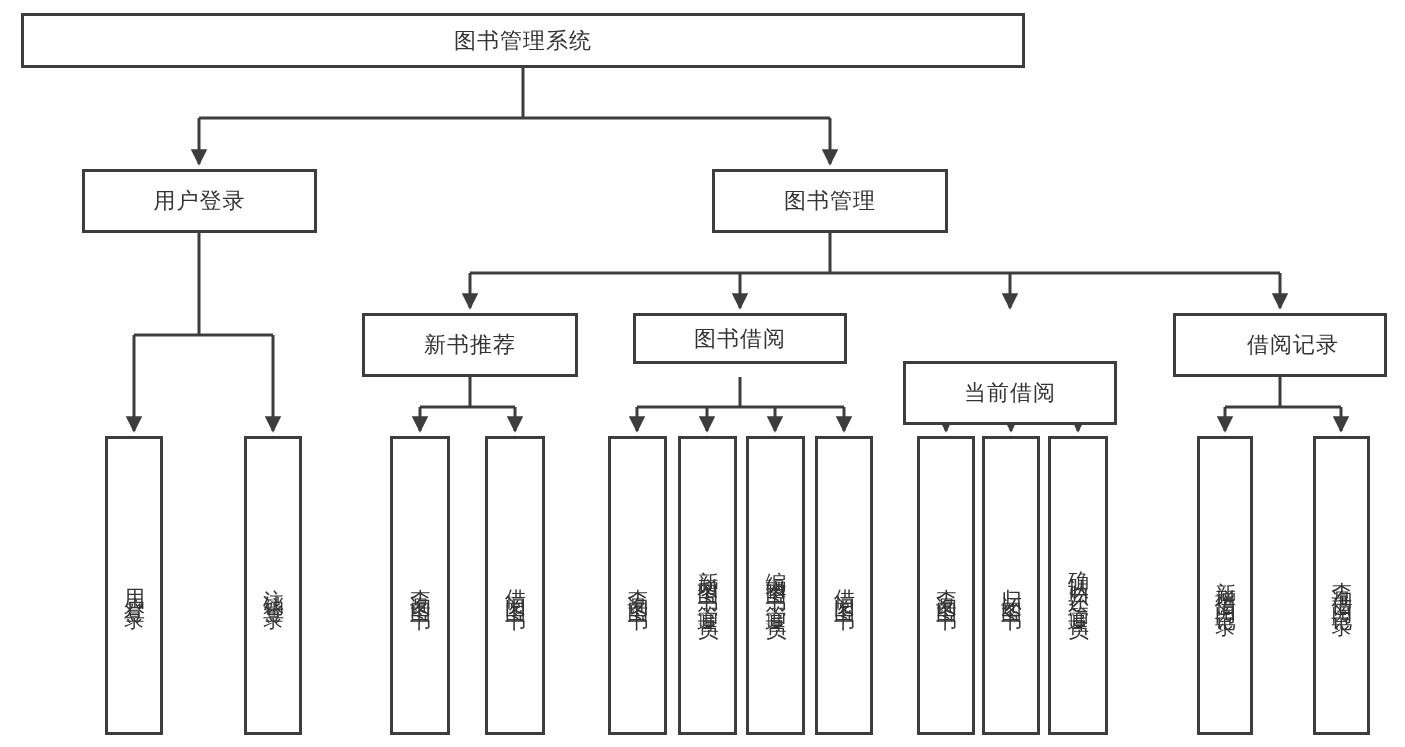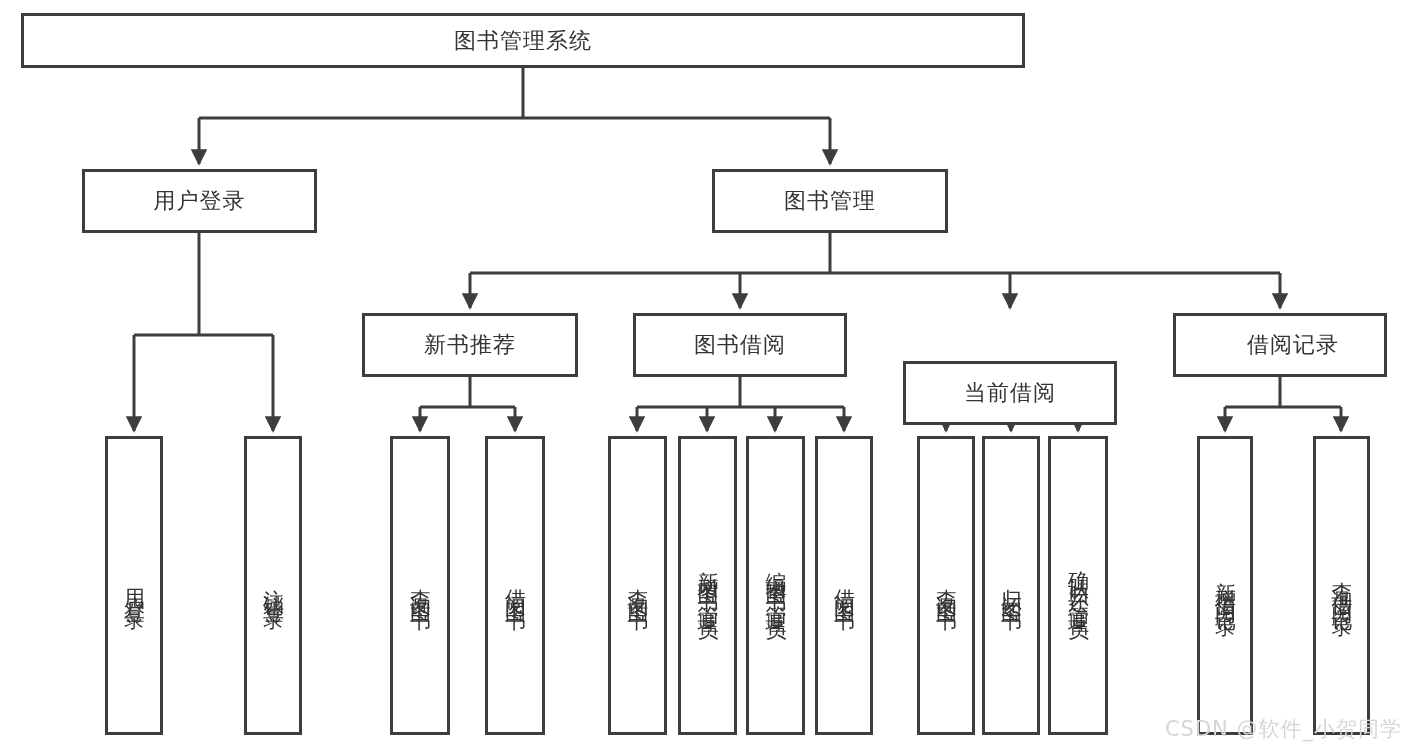--- a/index.html
+++ b/index.html
@@ -93,21 +93,21 @@
       <path d="M1341 407 V431" marker-end="url(#arrow)"></path>
     </g>
   </svg>
 
   <div class="box h-box" style="left:21px; top:13px; width:1004px; height:55px;">图书管理系统</div>
 
   <div class="box h-box" style="left:82px; top:169px; width:235px; height:64px;">用户登录</div>
   <div class="box h-box" style="left:362px; top:313px; width:216px; height:64px;">新书推荐</div>
 
   <div class="box h-box" style="left:712px; top:169px; width:236px; height:64px;">图书管理</div>
-  <div class="box h-box" style="left:633px; top:313px; width:214px; height:64px;">图书借阅</div>
+  <div class="box h-box" style="left:633px; top:313px; width:214px; height:51px;">图书借阅</div>
   <div class="box h-box" style="left:903px; top:313px; width:214px; height:64px;margin-top:48px;">当前借阅</div>
   <div class="box h-box" style="left:1173px; top:313px; width:214px; height:64px;padding-left:26px;">借阅记录</div>
 
   <div class="box v-box" style="left:105px; top:436px; width:58px; height:299px;">用户登录</div>
   <div class="box v-box" style="left:244px; top:436px; width:58px; height:299px;">注销登录</div>
 
   <div class="box v-box" style="left:390px; top:436px; width:60px; height:299px;">查询图书</div>
   <div class="box v-box" style="left:485px; top:436px; width:60px; height:299px;">借阅图书</div>
 
   <div class="box v-box" style="left:608px; top:436px; width:59px; height:299px;">查询图书</div>
@@ -115,15 +115,14 @@
   <div class="box v-box" style="left:746px; top:436px; width:59px; height:299px;">编辑图书（管理员）</div>
   <div class="box v-box" style="left:815px; top:436px; width:58px; height:299px;">借阅图书</div>
 
   <div class="box v-box" style="left:917px; top:436px; width:58px; height:299px;">查询图书</div>
   <div class="box v-box" style="left:982px; top:436px; width:58px; height:299px;">归还图书</div>
   <div class="box v-box" style="left:1048px; top:436px; width:60px; height:299px;">确认归还（管理员）</div>
 
   <div class="box v-box" style="left:1197px; top:436px; width:56px; height:299px;">新增借阅记录</div>
   <div class="box v-box" style="left:1313px; top:436px; width:57px; height:299px;">查询借阅记录</div>
 
-  <div class="watermark">CSDN @软件_小贺同学</div>
 
 </div>
 
 </body></html>

